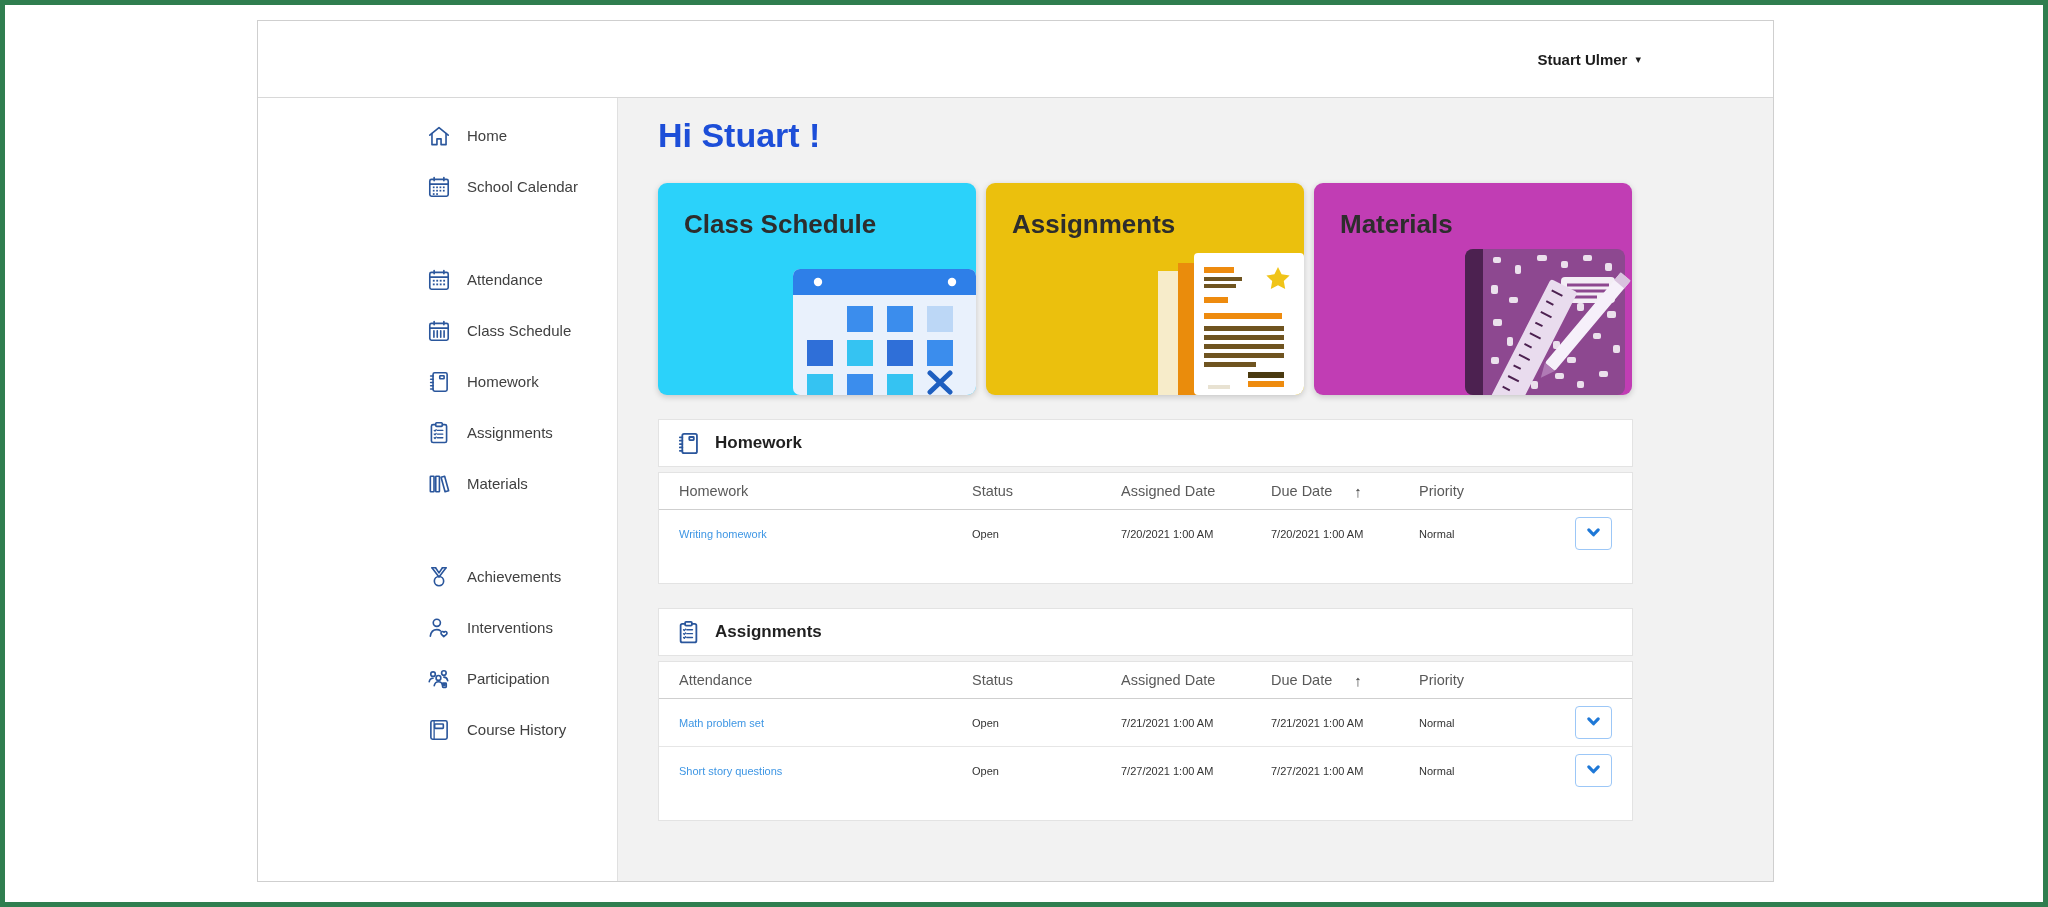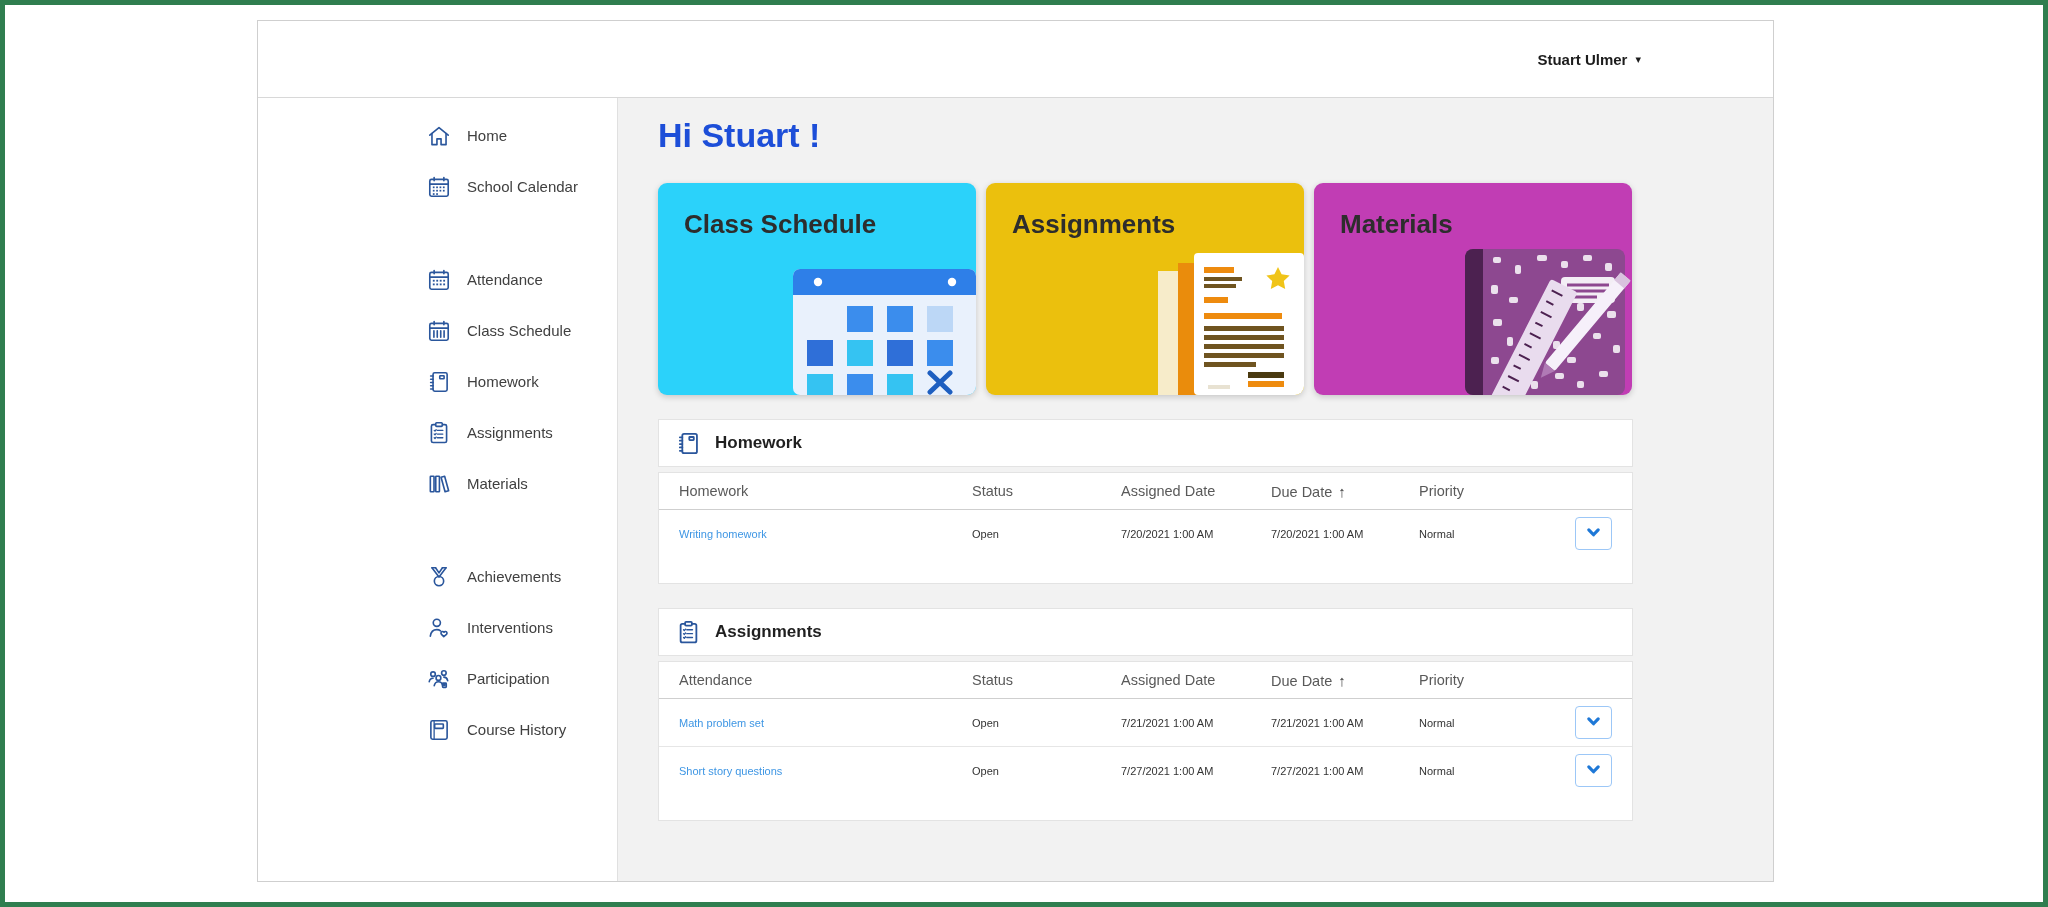--- a/index.html
+++ b/index.html
@@ -35,21 +35,21 @@
   .panel-header .sec-icon svg{width:27px;height:27px;display:block;}
   .panel-title{font-size:17px;font-weight:bold;color:#1f1f1f;}
   .panel-table{margin-top:5px;background:#fff;border:1px solid #e3e3e3;box-sizing:border-box;padding-bottom:26px;}
   .t-row{display:grid;grid-template-columns:293px 149px 150px 148px 110px 1fr;align-items:center;padding:0 20px;}
   .t-head{height:36px;border-bottom:1px solid #cfcfcf;}
   .t-head .t-cell{font-size:14.5px;color:#595959;}
   .t-data{height:47px;border-bottom:1px solid #e6e6e6;}
   .t-data:last-child{border-bottom:none;}
   .t-cell{font-size:11px;color:#333;white-space:nowrap;overflow:hidden;}
   .t-link{color:#3e96e4;cursor:pointer;}
-  .sort-wrap{display:flex;align-items:flex-end;gap:6px;}
+  .sort-wrap{display:flex;align-items:center;gap:22px;}
   .sort-arrow{font-weight:bold;color:#404040;font-size:15px;}
   .dd-btn{justify-self:end;width:37px;height:33px;background:#fff;border:1px solid #9cc7f7;border-radius:4px;display:flex;align-items:center;justify-content:center;cursor:pointer;padding:0;}
   .dd-btn svg{width:15px;height:15px;}
 </style>
 </head>
 <body>
 
 <div class="viewport">
   <div class="window">
 

